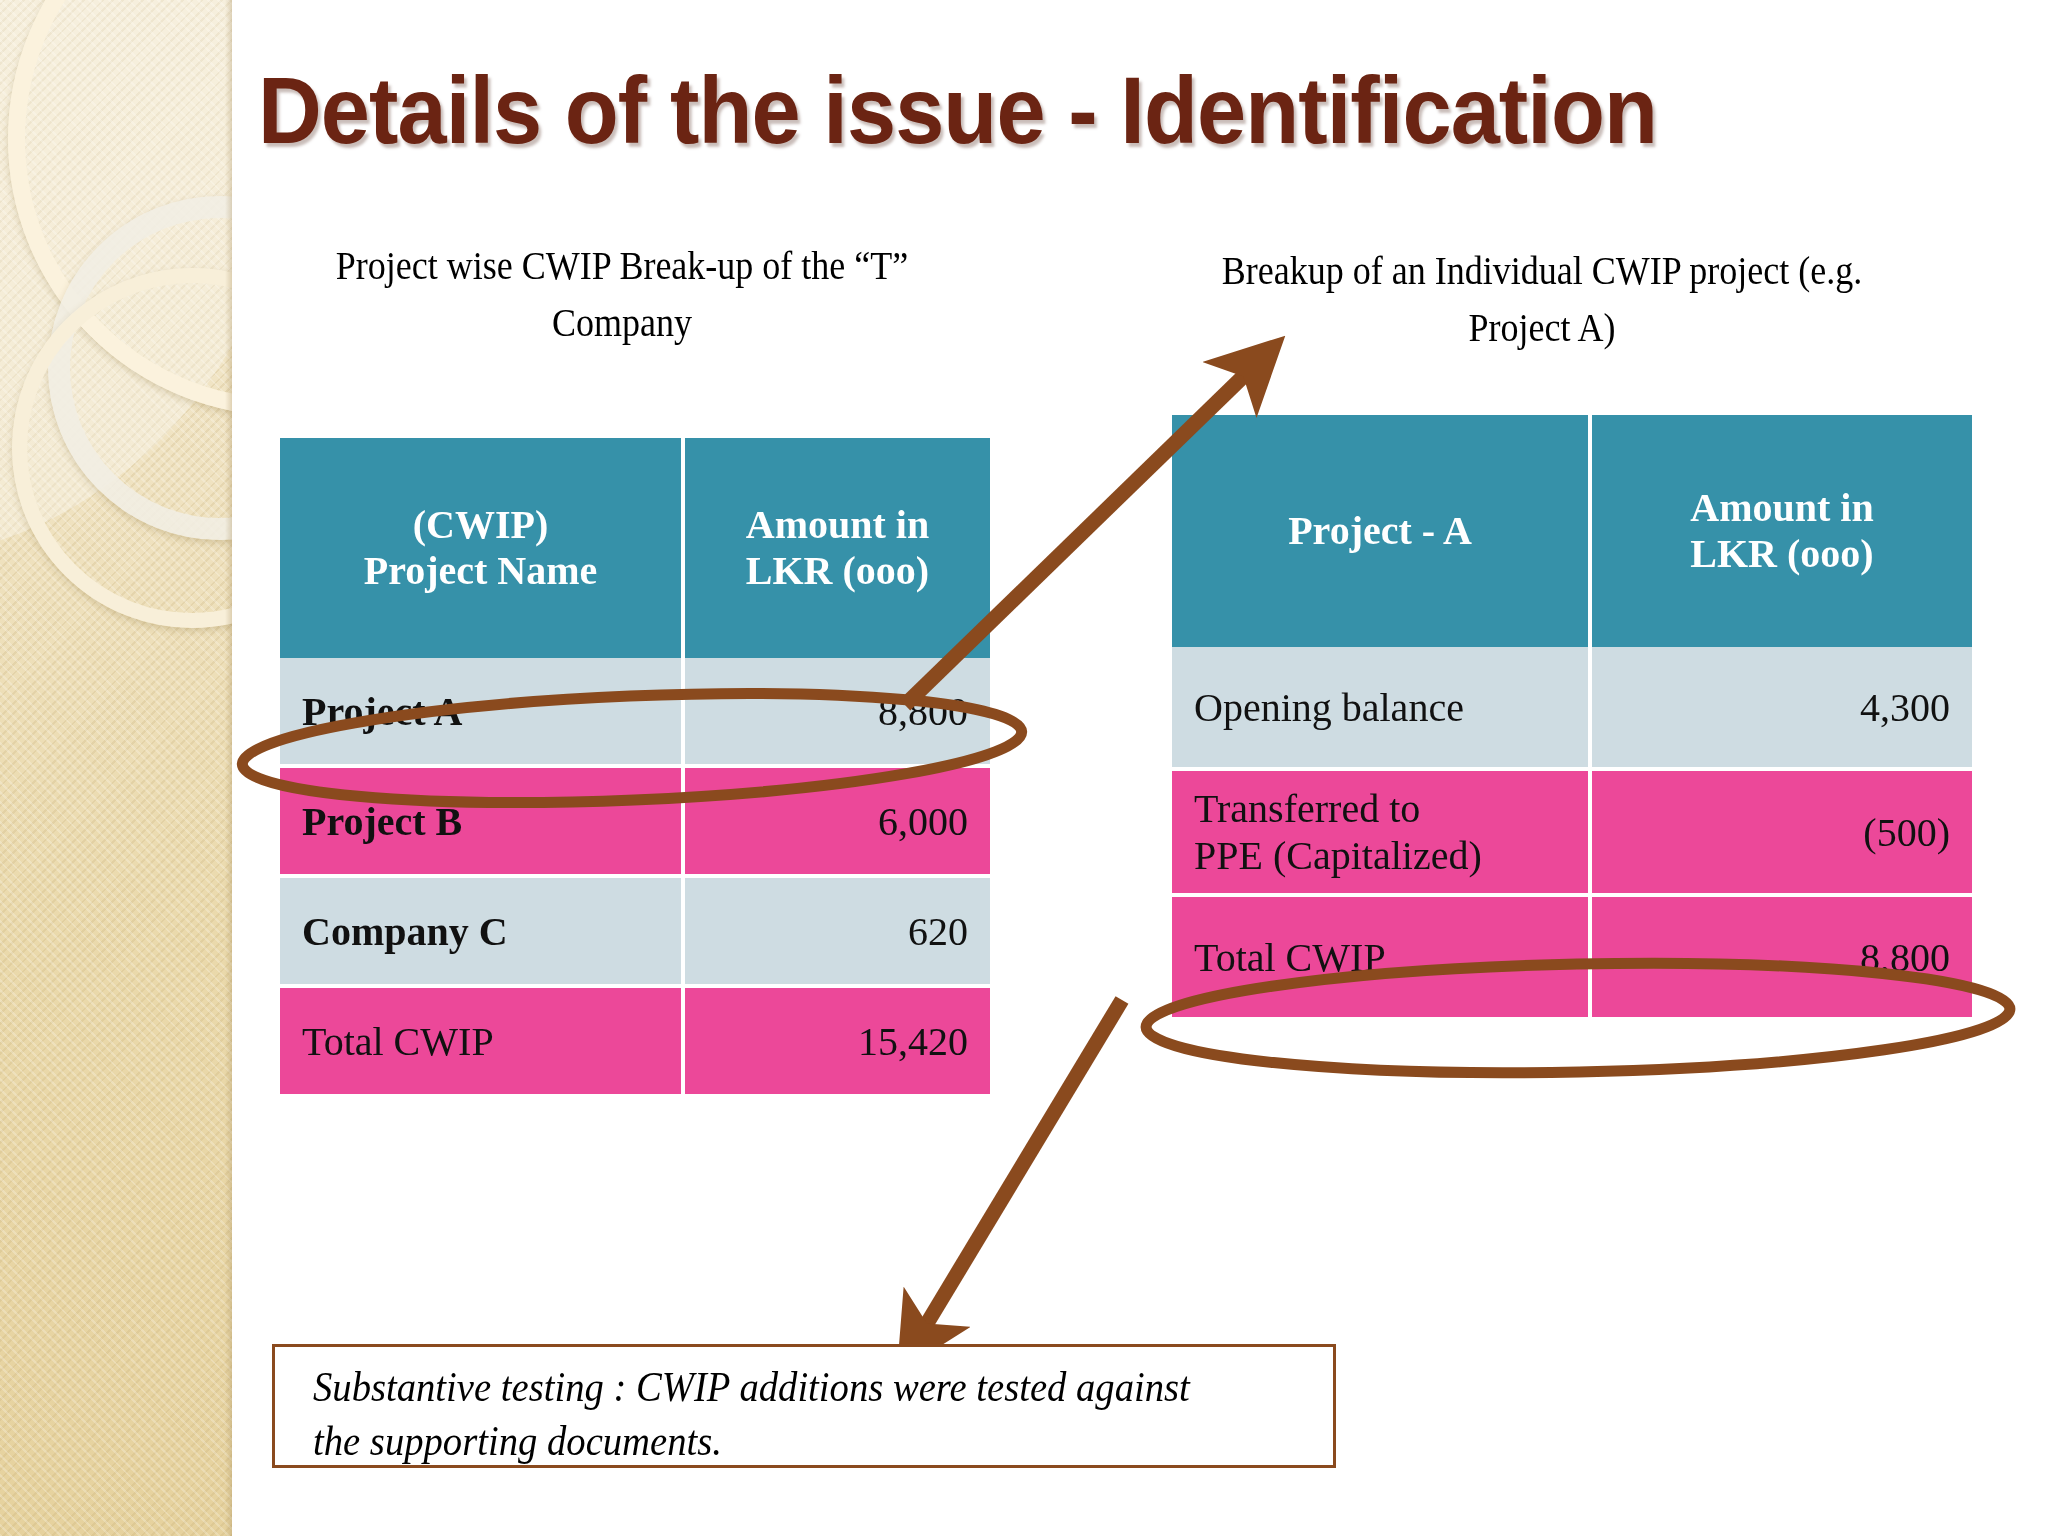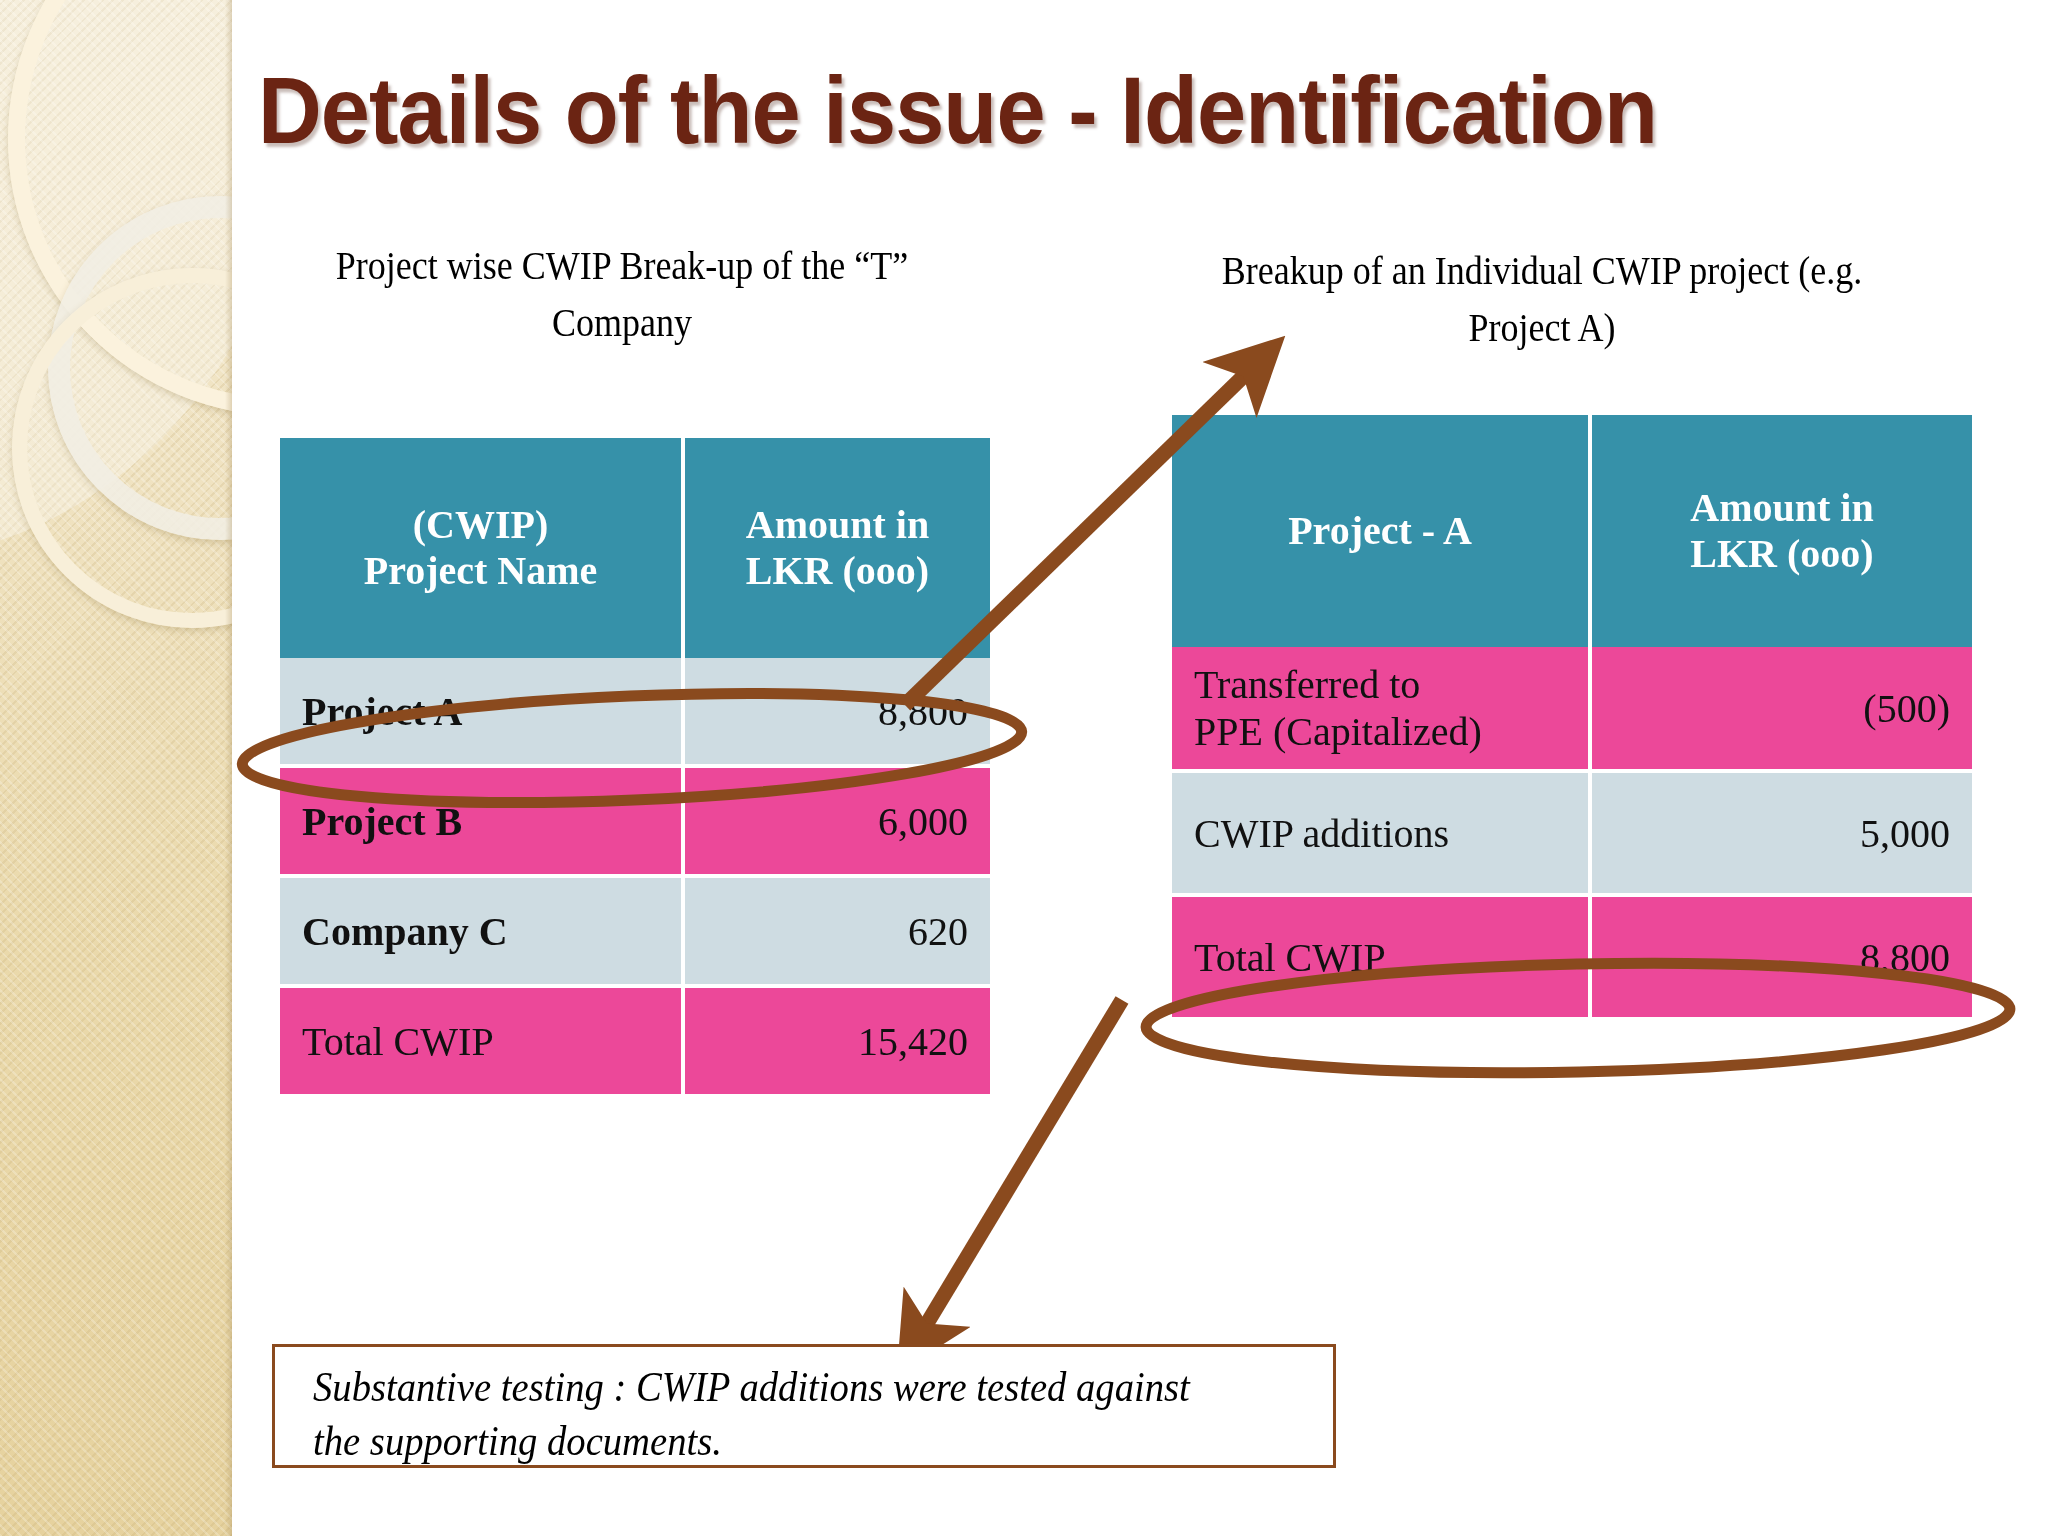--- a/index.html
+++ b/index.html
@@ -230,30 +230,30 @@
   <thead>
     <tr>
       <th>Project - A</th>
       <th>
         <span>Amount in</span><br>
         <span>LKR (ooo)</span>
       </th>
     </tr>
   </thead>
   <tbody>
+    <tr class="rA">
+      <td class="lbl">Opening balance</td>
+      <td class="num">4,300</td>
+    </tr>
     <tr class="rB">
       <td class="lbl">
         <span>Transferred to</span><br>
         <span>PPE (Capitalized)</span>
       </td>
       <td class="num">(500)</td>
-    </tr>
-    <tr class="rA">
-      <td class="lbl">CWIP additions</td>
-      <td class="num">5,000</td>
     </tr>
     <tr class="rB">
       <td class="lbl">Total CWIP</td>
       <td class="num">8,800</td>
     </tr>
   </tbody>
 </table>
 
 <svg id="annotations" viewBox="0 0 2048 1536">
   <defs>

